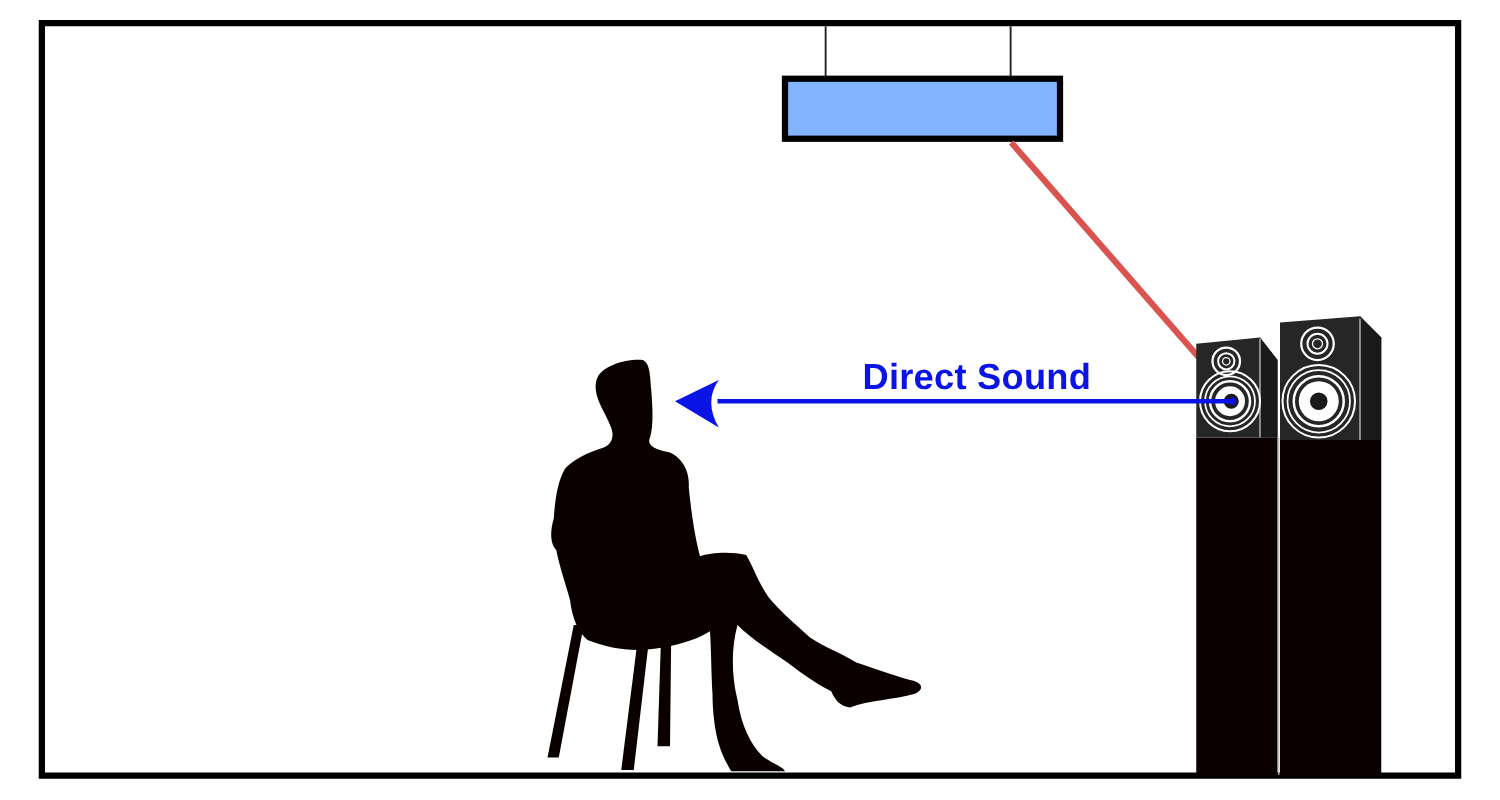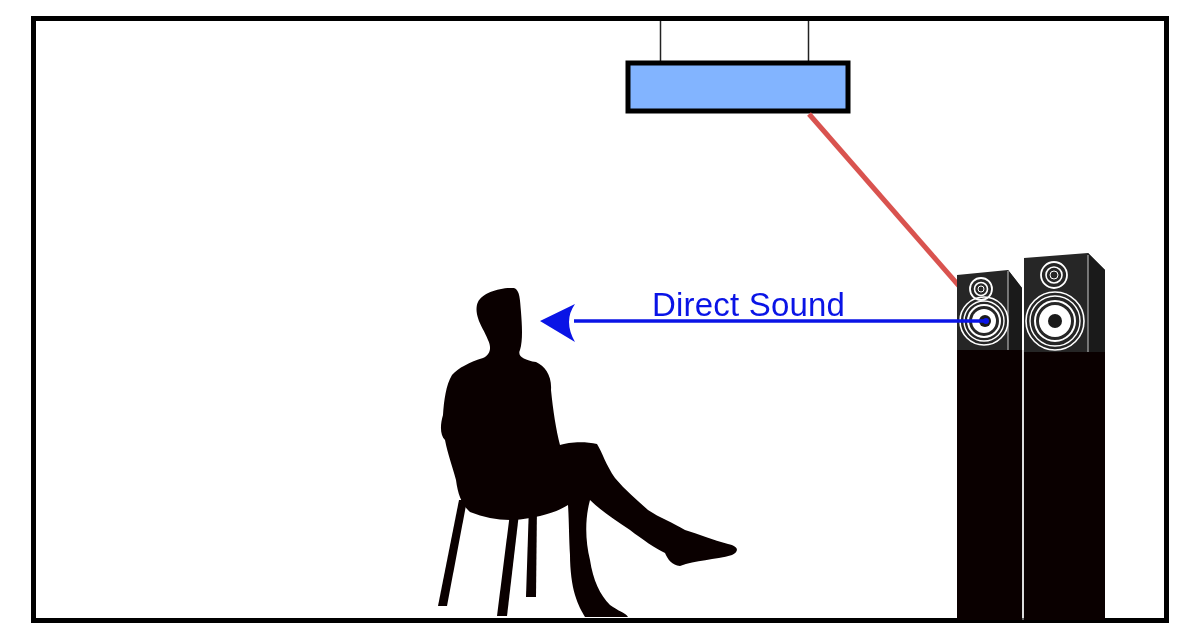--- a/index.html
+++ b/index.html
@@ -1,22 +1,22 @@
 <!DOCTYPE html>
 <html><head>
   <meta charset="utf-8">
   <style>
     html, body { margin: 0; padding: 0; background: #ffffff; }
     body { width: 1200px; height: 640px; position: relative; overflow: hidden;
            font-family: "Liberation Sans", sans-serif; }
     #scene { position: absolute; left: 0; top: 0; width: 1200px; height: 640px; }
     .label-direct {
-      position: absolute; left: 652px; top: 286px;
-      font-family: "Liberation Sans", sans-serif; font-weight: normal;
-      font-size: 33px; color: #0a14e6; letter-spacing: 0.2px; white-space: nowrap;
+      position: absolute; left: 690px; top: 286px;
+      font-family: "Liberation Sans", sans-serif; font-weight: bold;
+      font-size: 29px; color: #0a14e6; letter-spacing: 0.2px; white-space: nowrap;
     }
   </style>
 </head>
 <body>
 
 <svg id="scene" viewBox="0 0 1200 640" xmlns="http://www.w3.org/2000/svg">
 
   <rect x="33.5" y="18.5" width="1133" height="602" fill="#ffffff" stroke="#000000" stroke-width="5"></rect>
 
   <g>

